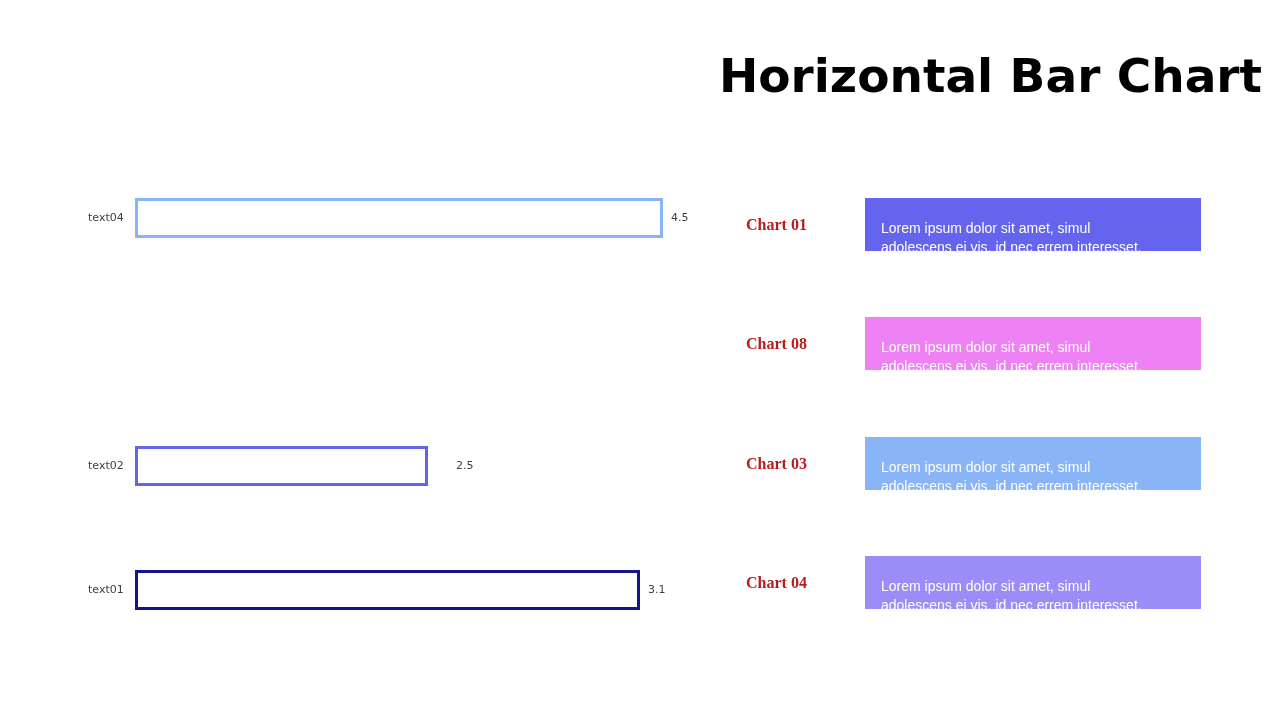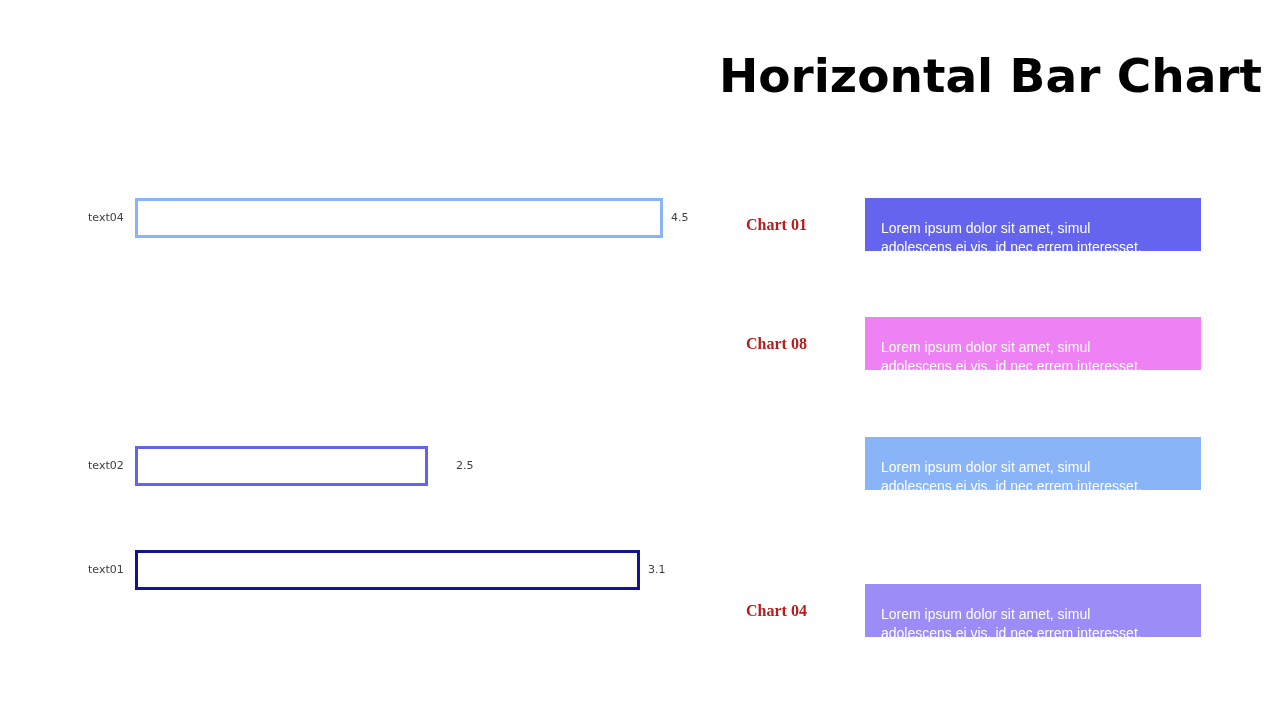--- a/index.html
+++ b/index.html
@@ -109,21 +109,21 @@
   <div class="row" style="top:198px;">
     <span class="cat-label">text04</span>
     <div class="bar" style="width: 528px; border-color: rgb(138, 180, 248);"></div>
     <span class="val-label" style="left: 671px;">4.5</span>
   </div>
   <div class="row" style="top:446px;">
     <span class="cat-label">text02</span>
     <div class="bar" style="width: 293px; border-color: rgb(100, 100, 232);"></div>
     <span class="val-label" style="left: 436px; margin-left: 20px;">2.5</span>
   </div>
-  <div class="row" style="top:550px;padding-left:12px;">
+  <div class="row" style="top:570px;padding-left:12px;">
     <span class="cat-label">text01</span>
     <div class="bar" style="width: 505px; border-color: rgb(20, 20, 140);"></div>
     <span class="val-label" style="left: 648px;">3.1</span>
   </div>
 </div>
 
 <div>
   <div class="legend-row" style="top:198px;">
     <span class="legend-title">Chart 01</span>
     <div class="legend-box" style="background: rgb(100, 100, 238);">
@@ -132,25 +132,26 @@
     </div>
   </div>
   <div class="legend-row" style="top:317px;">
     <span class="legend-title">Chart 08</span>
     <div class="legend-box" style="background: rgb(238, 130, 245);">
       <div>Lorem  ipsum dolor  sit amet,  simul</div>
       <div>adolescens ei vis, id nec errem  interesset.</div>
     </div>
   </div>
   <div class="legend-row" style="top:437px;">
+    <span class="legend-title">Chart 03</span>
     <div class="legend-box" style="background: rgb(138, 180, 248);">
       <div>Lorem  ipsum dolor  sit amet,  simul</div>
       <div>adolescens ei vis, id nec errem  interesset.</div>
     </div>
   </div>
-  <div class="legend-row" style="top:556px;margin-top:28px;">
+  <div class="legend-row" style="top:556px;">
     <span class="legend-title">Chart 04</span>
     <div class="legend-box" style="background: rgb(155, 140, 248);">
       <div>Lorem  ipsum dolor  sit amet,  simul</div>
       <div>adolescens ei vis, id nec errem  interesset.</div>
     </div>
   </div>
 </div>
 
 </body></html>

